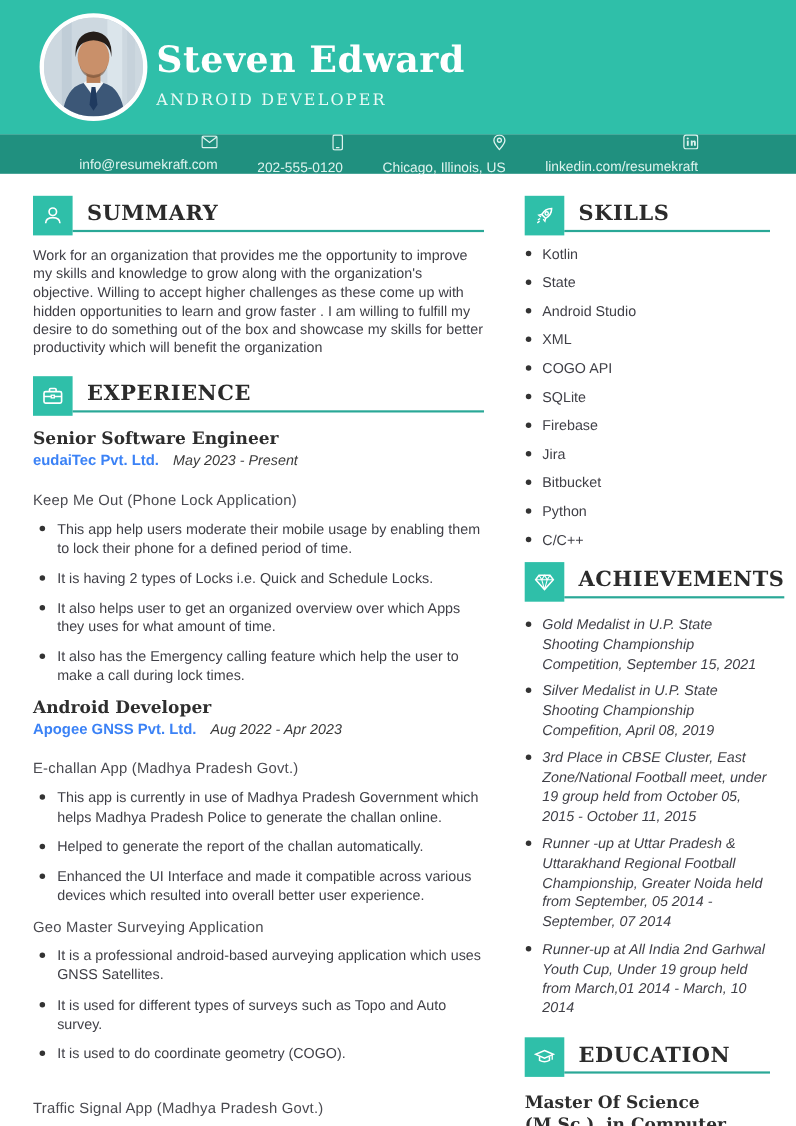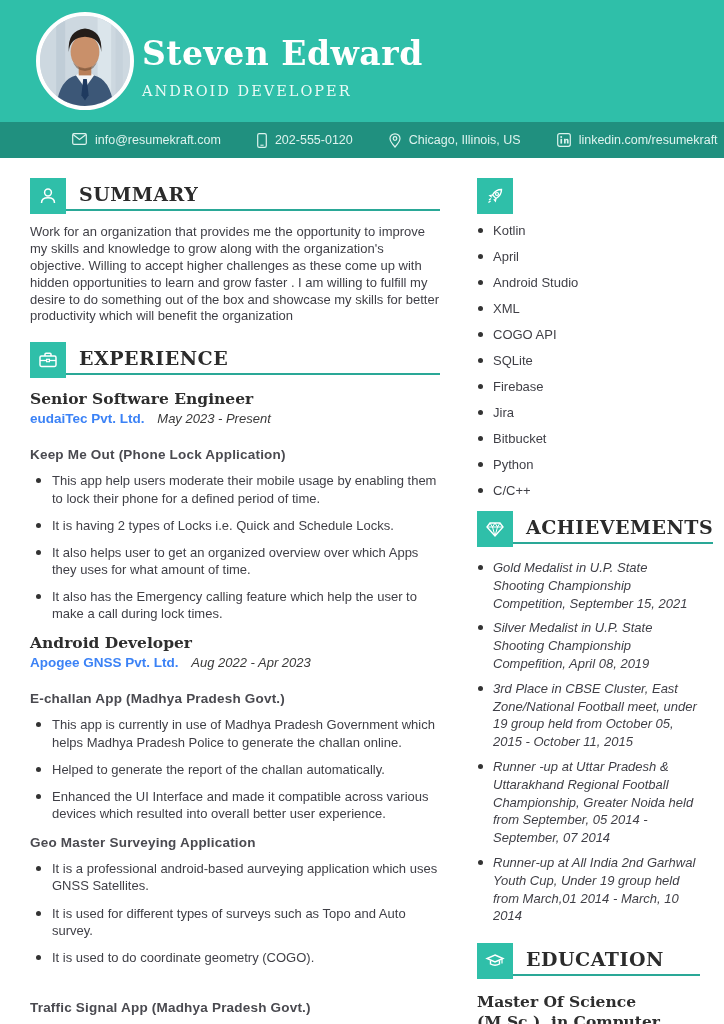--- a/index.html
+++ b/index.html
@@ -22,21 +22,21 @@
   }
   .role{
     font-family:"DejaVu Serif", serif;font-size:14.5px;letter-spacing:2px;
     margin-top:11px;color:#eafaf6;
   }
   
   .contact-bar{
     height:36px;background:#20907f;display:flex;align-items:center;
     padding-left:72px;gap:36px;color:#ddf3ee;font-size:12.5px;
   }
-  .contact-item{display:flex;align-items:flex-start;gap:8px;white-space:nowrap;}
+  .contact-item{display:flex;align-items:flex-end;gap:8px;white-space:nowrap;flex-direction:column;}
   .contact-item svg{display:block;}
   
   .main{display:flex;padding:20px 24px 0 30px;gap:37px;}
   .col-left{width:410px;flex:0 0 410px;}
   .col-right{flex:1;min-width:0;}
   
   .sec-header{display:flex;align-items:flex-start;}
   .sec-icon{
     width:36px;height:36px;background:#2fbfa9;flex:0 0 36px;
     display:flex;align-items:center;justify-content:center;
@@ -53,21 +53,21 @@
   .summary-text{margin-top:10px;font-size:13px;line-height:1.3;color:#3f3f46;}
   
   .experience-section{margin-top:17px;}
   .job-title{
     font-family:"DejaVu Serif", serif;font-weight:bold;font-size:15.5px;
     color:#2e2e2e;margin-top:11px;
   }
   .job-meta{margin-top:3px;font-size:13.5px;}
   .company{font-weight:bold;color:#3b82f6;}
   .dates{font-style:italic;color:#3a3a3a;margin-left:9px;font-size:13px;}
-  .project-name{font-weight:bold;color:#4a4a50;font-size:13.5px;margin-top:21px;letter-spacing:0.2px;}
+  .project-name{font-weight:normal;color:#4a4a50;font-size:13.5px;margin-top:21px;letter-spacing:0.2px;}
   .project-gap{margin-top:34px;}
   ul.bullets{list-style:none;margin:4px 0 0 0;padding:0;}
   ul.bullets li{
     position:relative;padding-left:22px;margin-top:10px;
     font-size:13px;line-height:1.32;color:#3f3f46;
   }
   ul.bullets li::before{
     content:"";position:absolute;left:6px;top:6px;width:5px;height:5px;
     border-radius:50%;background:#333333;
   }
@@ -247,24 +247,27 @@
         <div class="sec-icon">
           <svg width="20" height="20" viewBox="0 0 20 20">
               <path d="M16.5 3.5 C13 3.5 9.5 5.5 7.5 9 L11 12.5 C14.5 10.5 16.5 7 16.5 3.5 Z" fill="none" stroke="#ffffff" stroke-width="1.4"></path>
               <circle cx="12" cy="8" r="1.5" fill="none" stroke="#ffffff" stroke-width="1.2"></circle>
               <path d="M7.5 9 L4.8 9.6 L6.8 11.2" fill="none" stroke="#ffffff" stroke-width="1.2"></path>
               <path d="M11 12.5 L10.4 15.2 L8.8 13.2" fill="none" stroke="#ffffff" stroke-width="1.2"></path>
               <line x1="4" y1="14" x2="6" y2="12.6" stroke="#ffffff" stroke-width="1.2"></line>
               <line x1="3.4" y1="16.6" x2="5.6" y2="15" stroke="#ffffff" stroke-width="1.2"></line>
             </svg>
         </div>
+        <div class="sec-title-wrap">
+          <span class="sec-title">SKILLS</span>
+        </div>
       </div>
       <ul class="skill-list">
         <li>Kotlin</li>
-        <li>April</li>
+        <li>State</li>
         <li>Android Studio</li>
         <li>XML</li>
         <li>COGO API</li>
         <li>SQLite</li>
         <li>Firebase</li>
         <li>Jira</li>
         <li>Bitbucket</li>
         <li>Python</li>
         <li>C/C++</li>
       </ul>

